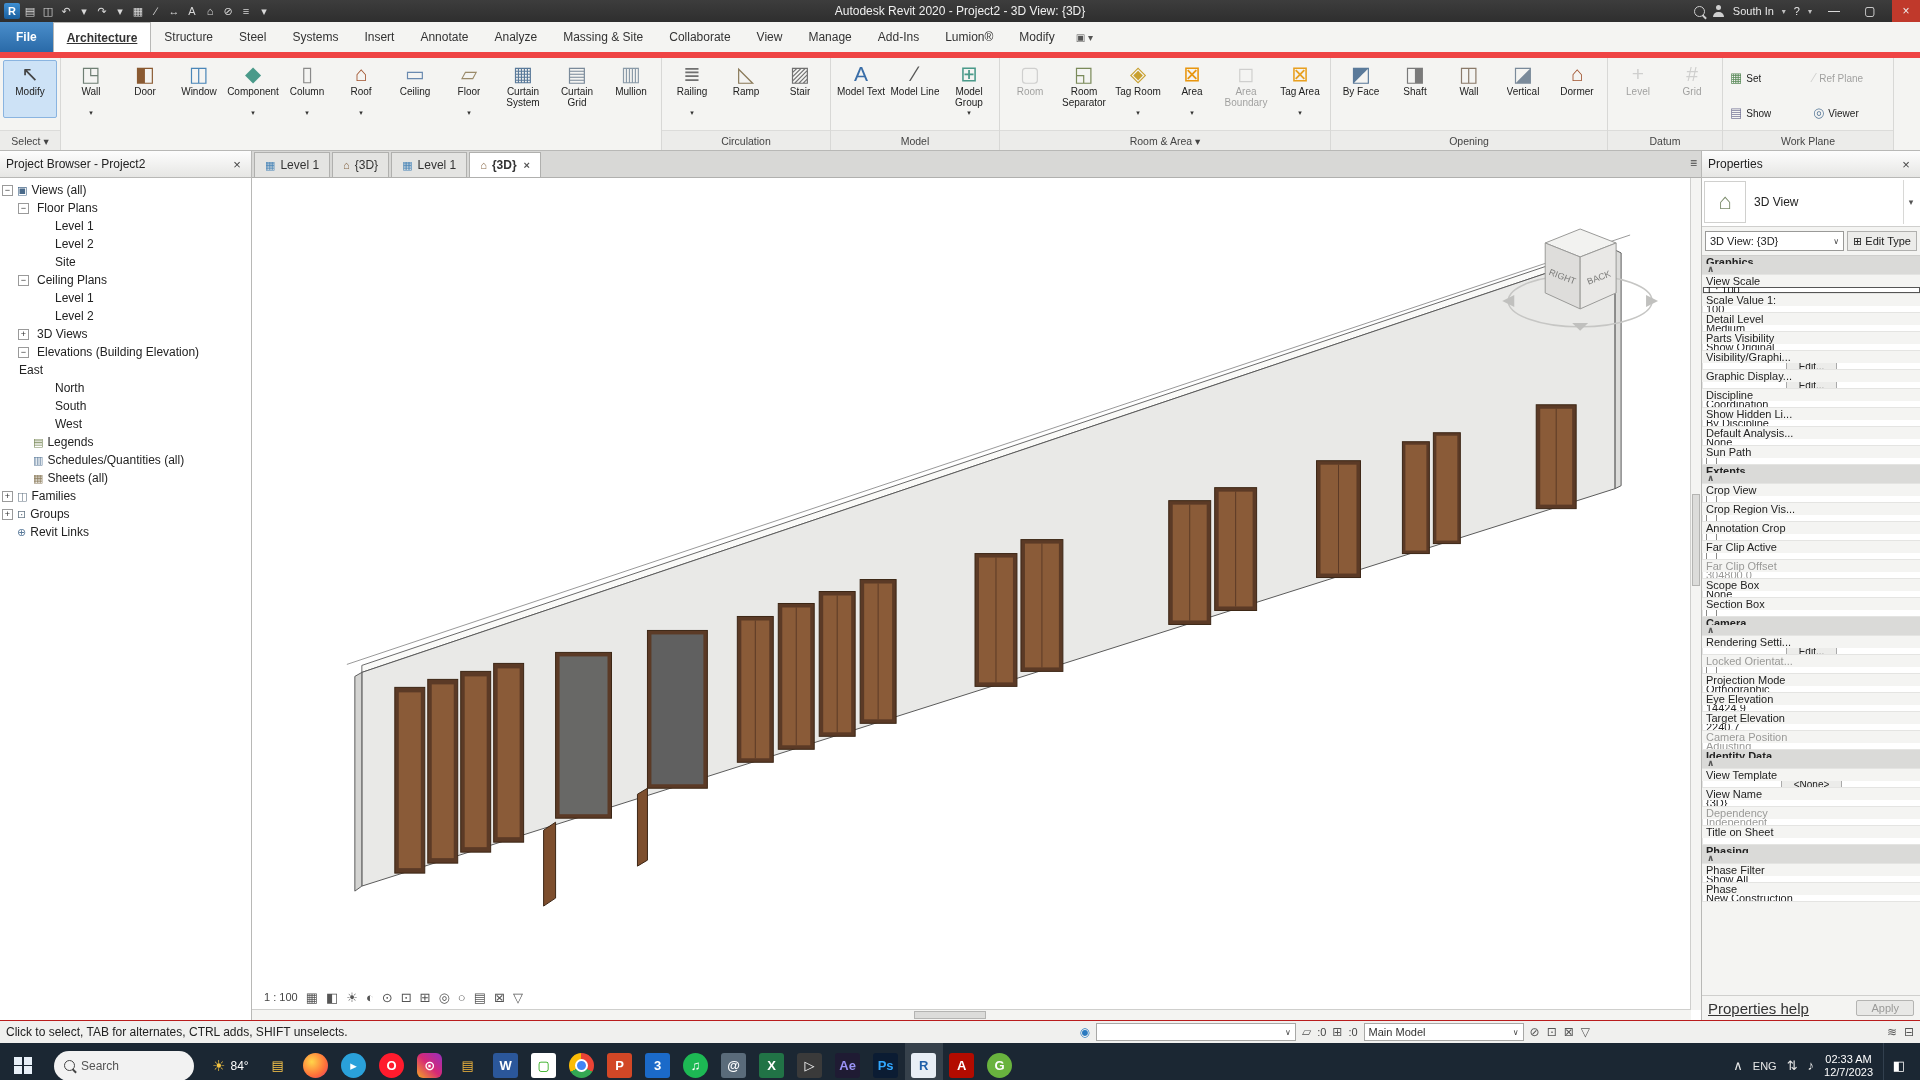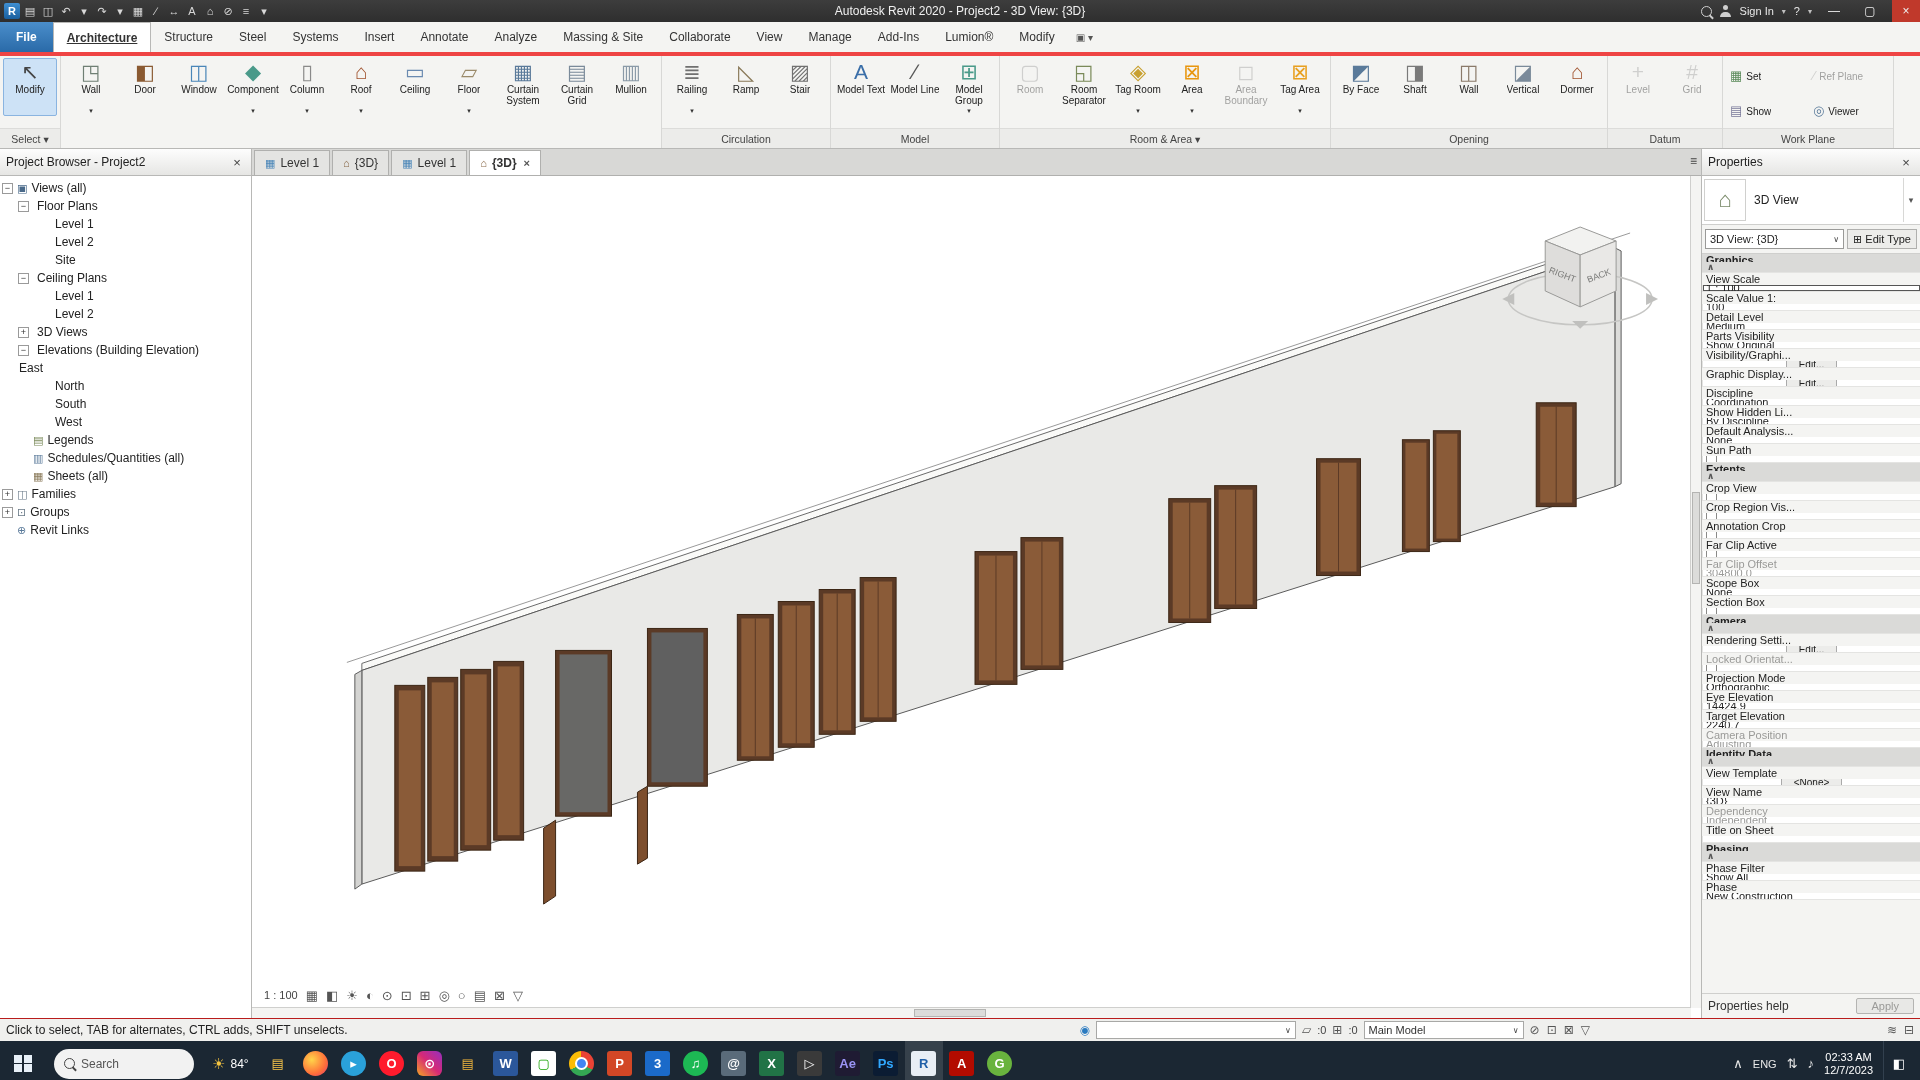--- a/index.html
+++ b/index.html
@@ -15,21 +15,21 @@
   .mag{width:9px;height:9px;border:1.5px solid #cfcfcf;border-radius:50%;position:relative;display:inline-block;}
   .mag::after{content:"";position:absolute;width:5px;height:1.5px;background:#cfcfcf;transform:rotate(45deg);left:7px;top:9px;}
   .person{width:12px;height:12px;position:relative;display:inline-block;}
   .person::before{content:"";position:absolute;width:5px;height:5px;border-radius:50%;background:#cfcfcf;left:3.5px;top:0;}
   .person::after{content:"";position:absolute;width:11px;height:5px;border-radius:5px 5px 0 0;background:#cfcfcf;left:0.5px;bottom:0;}
   .tb-txt{font-size:11px;color:#e8e8e8;}
   .tb-caret{font-size:8px;color:#c0c0c0;}
   .winbtn{width:28px;height:22px;display:flex;align-items:center;justify-content:center;color:#eee;font-size:12px;}
   .winbtn.close{background:#c0392b;}
   
-  #menubar{height:30px;background:#f4f4f2;border-bottom:4px solid #ef4444;display:flex;align-items:stretch;}
+  #menubar{height:30px;background:#f4f4f2;border-bottom:6px solid #ef4444;display:flex;align-items:stretch;}
   .mtab{padding:0 13px;display:flex;align-items:center;font-size:12px;color:#333;cursor:default;}
   .mtab.file{background:linear-gradient(#4a8ecb,#2a6aa8);color:#fff;font-weight:bold;padding:0 16px;}
   .mtab.active{background:#fff;border:1px solid #b8b8b6;border-bottom:none;font-weight:bold;text-decoration:underline;}
   #modify-toggle{display:flex;align-items:center;font-size:10px;color:#555;padding:0 8px;gap:3px;}
   
   #ribbon{height:92px;background:#f4f4f2;border-bottom:1px solid #b8b8b6;display:flex;align-items:stretch;overflow:hidden;}
   .grp{display:flex;flex-direction:column;border-right:1px solid #d8d8d6;}
   .btns{flex:1;display:flex;align-items:flex-start;padding:2px 3px 0 3px;}
   .rbtn{width:52px;display:flex;flex-direction:column;align-items:center;padding-top:1px;cursor:default;border:1px solid transparent;}
   .rbtn .ricon{font-size:21px;line-height:24px;height:24px;}
@@ -88,21 +88,21 @@
   .cbx{display:none;width:9px;height:9px;border:1px solid #8a8a88;background:#fff;}
   .prow.check .cbx{display:inline-block;}
   .prow.hdr{background:#dadad8;font-weight:bold;}
   .prow.hdr .plbl{width:auto;flex:1;}
   .hcaret{display:none;margin:0 5px;font-size:9px;color:#555;}
   .prow.hdr .hcaret{display:inline;}
   .prow.btn .pvtext{margin:0 auto;border:1px solid #aaa;background:#ececea;padding:0 12px;font-size:10px;border-radius:2px;}
   .prow.dim .plbl,.prow.dim .pvtext{color:#9a9a98;}
   .prow.sel .pval{box-shadow:inset 0 0 0 1px #555;}
   #props-footer{position:absolute;left:0;right:0;bottom:0;height:24px;display:flex;align-items:center;padding:0 6px;border-top:1px solid #cfcfcd;background:#f4f4f2;}
-  #props-help{font-size:12px;color:#333;}
+  #props-help{font-size:15px;color:#333;text-decoration:underline;}
   #apply-btn{margin-left:auto;border:1px solid #b4b4b2;background:#e8e8e6;color:#9a9a98;font-size:11px;padding:1px 14px;border-radius:2px;}
   
   #statusbar{height:22px;background:#f0f0ee;border-top:1px solid #b91c1c;display:flex;align-items:center;position:relative;font-size:12px;}
   #status-hint{padding-left:6px;color:#222;}
   #status-right{position:absolute;right:330px;display:flex;align-items:center;gap:6px;}
   .sico{font-size:12px;color:#555;}
   .scombo{width:190px;height:16px;background:#fff;border:1px solid #a8a8a6;display:flex;align-items:center;font-size:11px;padding:0 4px;color:#333;}
   .scombo.small{width:150px;}
   .scombo .cc{margin-left:auto;font-size:8px;color:#444;}
   .scount{font-size:11px;color:#444;}
@@ -167,21 +167,21 @@
         <span class="qicon">⊘</span>
 
         <span class="qicon">≡</span>
 
         <span class="qicon">▾</span>
       </div>
     <div id="tb-title">Autodesk Revit 2020 - Project2 - 3D View: {3D}</div>
     <div id="tb-right">
       <span class="mag"></span>
       <span class="person"></span>
-      <span class="tb-txt">Sign In</span>
+      <span class="tb-txt">South In</span>
       <span class="tb-caret">▾</span>
       <span class="tb-txt">?</span>
       <span class="tb-caret">▾</span>
       <span class="winbtn">—</span>
       <span class="winbtn">▢</span>
       <span class="winbtn close">×</span>
     </div>
   </div>
 
   <div id="menubar">

